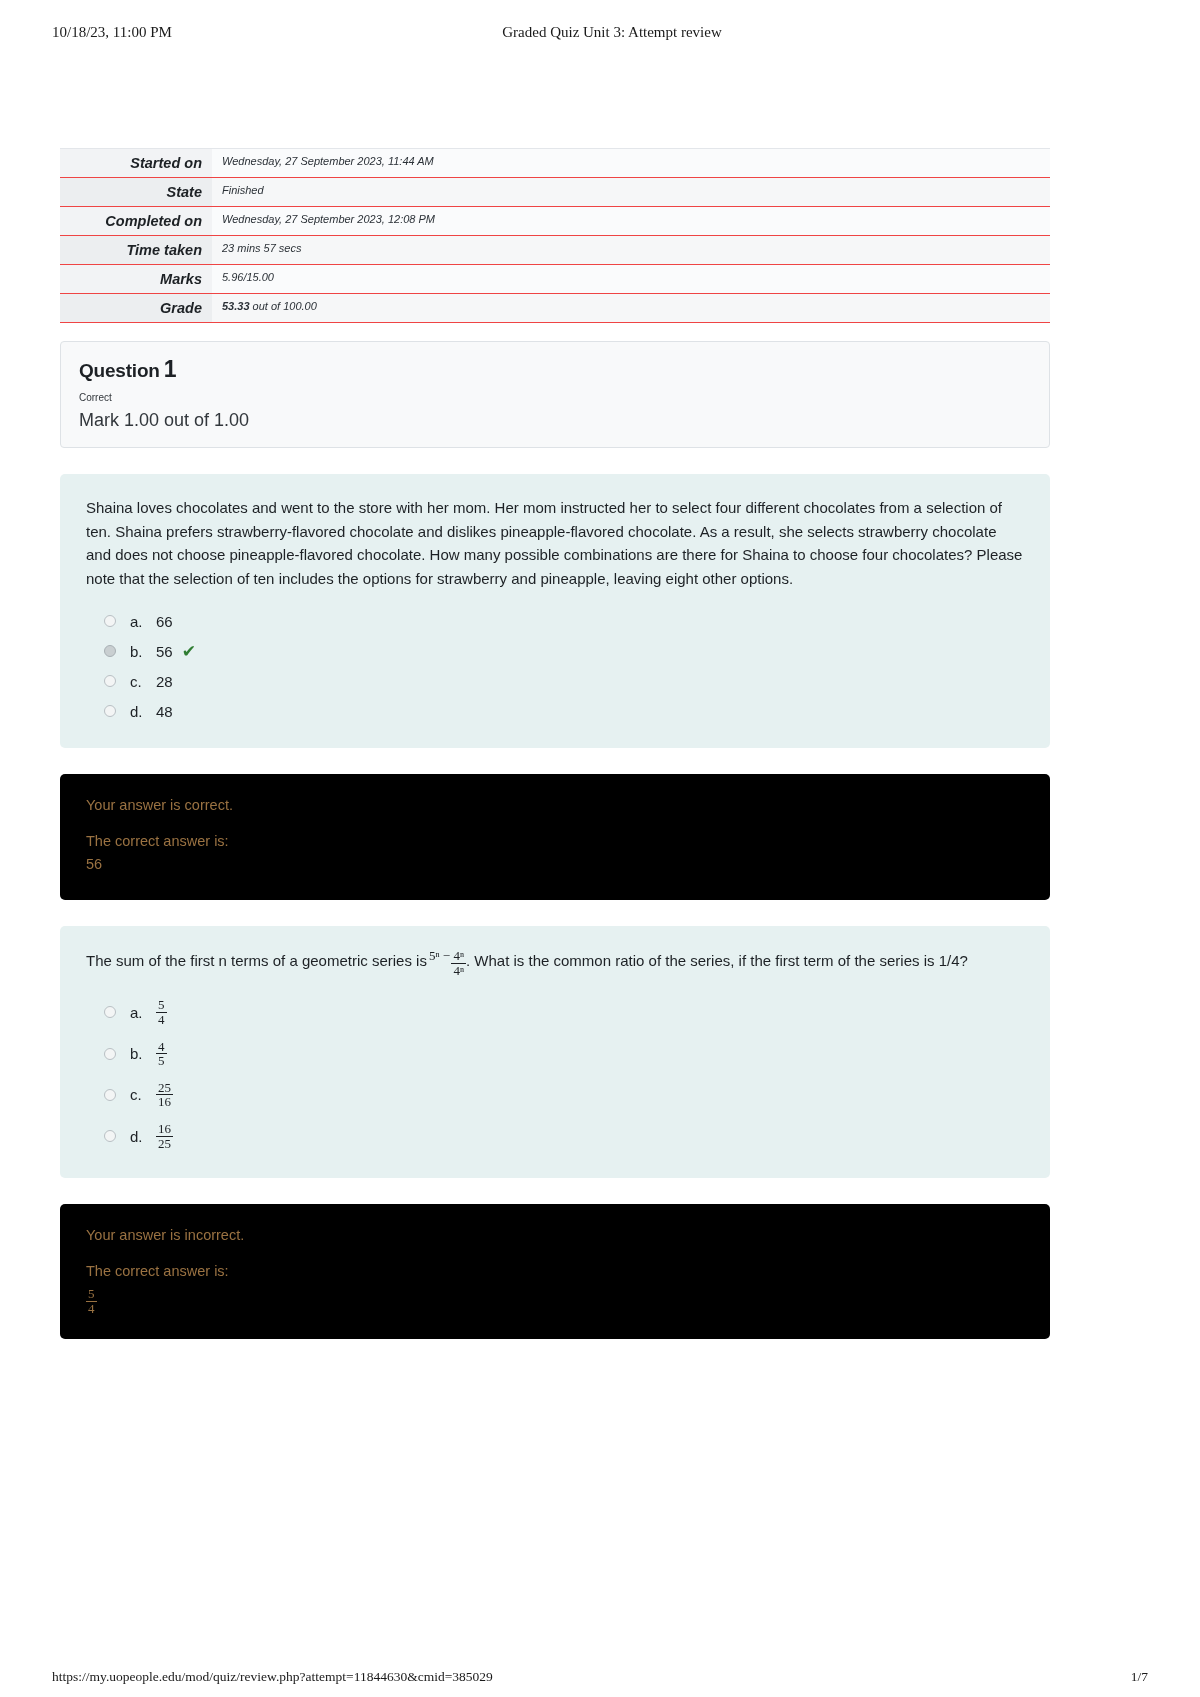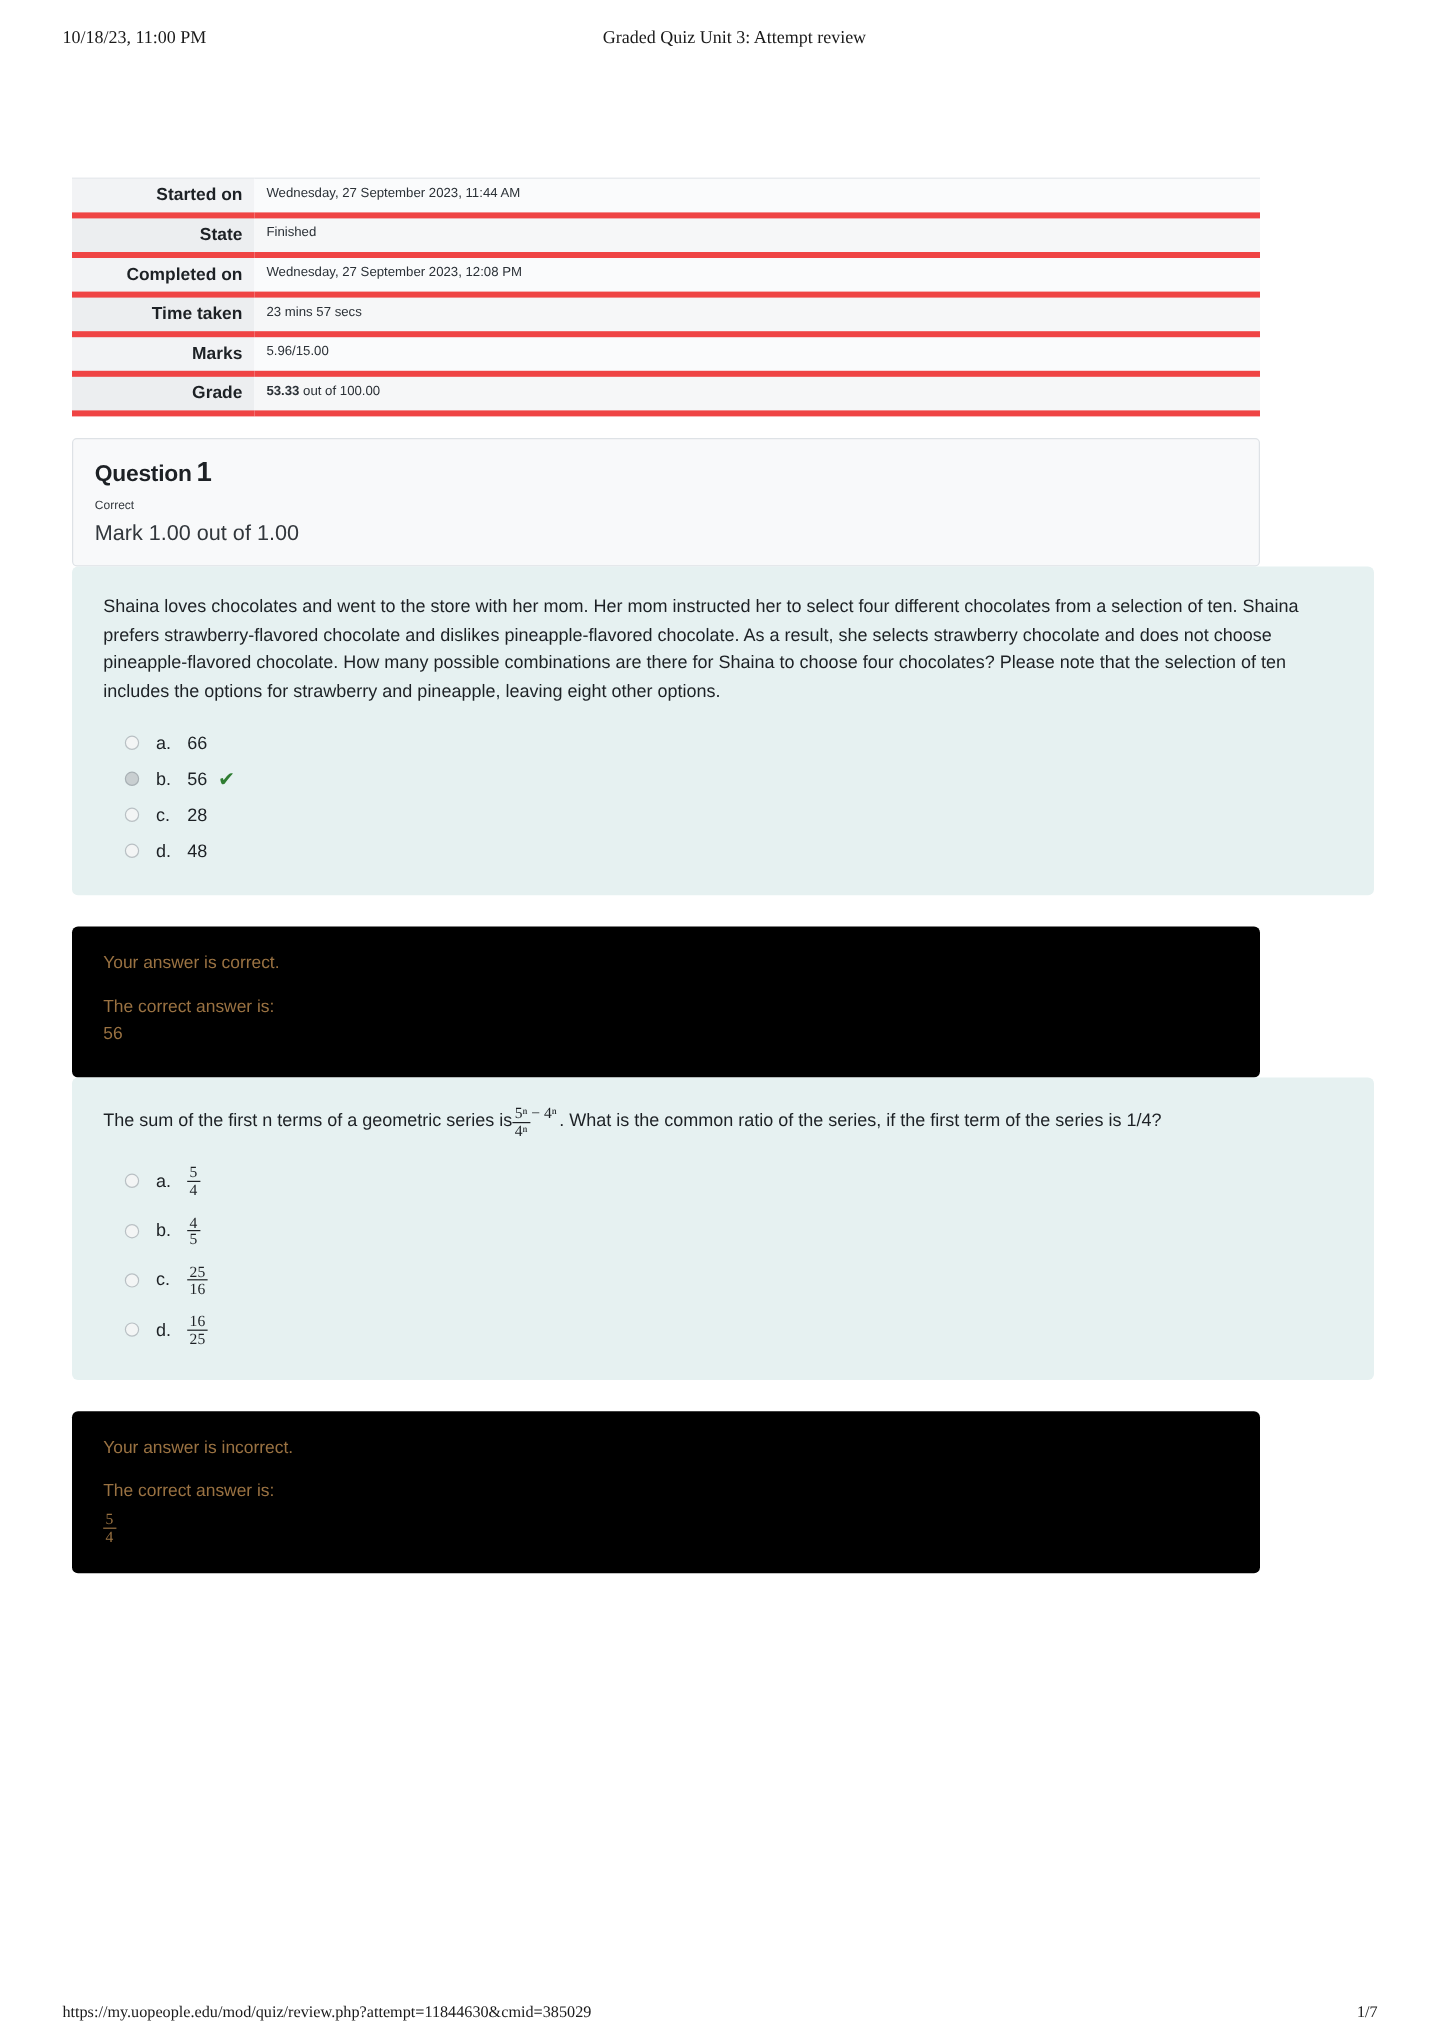--- a/index.html
+++ b/index.html
@@ -31,21 +31,21 @@
   .pf-url { position:absolute; left:52px; white-space:nowrap; }
   .pf-page { position:absolute; right:52px; white-space:nowrap; }
 
   
   .page {
     position:absolute; left:60px; top:148px; width:1080px;
   }
 
   
   table.summary { border-collapse:collapse; width:990px; font-size:14.5px; }
-  table.summary tr { border-bottom:5px solid #ef4444; }
+  table.summary tr { border-bottom:1px solid #ef4444;font-style:italic; }
   table.summary tr:first-child { border-top:1px solid #e3e6ea; }
   table.summary th {
     width:152px; text-align:right; font-weight:bold;
     padding:6px 10px 6px 0; color:#1d2125; vertical-align:top;
     background:#f2f3f5; font-size:14.5px;
   }
   table.summary td {
     padding:6px 0 4px 10px; color:#2b3137; vertical-align:top;
     background:#fafbfc; font-size:11px;
   }
@@ -62,24 +62,25 @@
     padding:14px 18px 16px 18px;
     width:990px;
   }
   .q-title { font-size:19px; font-weight:bold; letter-spacing:-0.2px; margin:0 0 9px 0; }
   .q-title .qnum { font-size:23px; font-weight:bold; margin-left:4px; }
   .q-state { font-size:10px; color:#32373c; margin:0 0 7px 0; }
   .q-mark  { font-size:18px; color:#32373c; margin:0; }
 
   
   .q-content {
+    margin-top:26px;
     background:#e6f1f1;
     border-radius:5px;
     padding:22px 26px 28px 26px;
-    width:1085px;
+    width:990px;
   }
   .q-text {
     font-size:15px; line-height:1.58; color:#1d2125; margin:0;
   }
   .answers { margin:22px 0 0 18px; }
   .ans-row {
     display:flex; align-items:center; gap:0;
     margin-bottom:13px; font-size:15px; color:#1d2125;
   }
   .ans-row:last-child { margin-bottom:0; }
@@ -94,21 +95,21 @@
   .tick { color:#2f7d32; font-size:17px; margin-left:9px; line-height:1; }
 
   
   .frac {
     display:inline-flex; flex-direction:column; align-items:center;
     font-family:"Liberation Serif", serif; font-size:13px; line-height:1.05;
     vertical-align:middle;
   }
   .frac .num { padding:0 2px; }
   .frac .den { padding:0 2px; border-top:1px solid #1d2125; }
-  .inline-frac { display:inline-flex; align-items:flex-start; transform:translateY(1px); }
+  .inline-frac { display:inline-flex; align-items:flex-end; transform:translateY(1px); }
 
   
   .feedback {
     margin-top:26px;
     background:#000000;
     border-radius:5px;
     padding:21px 26px 24px 26px;
     width:990px;
     color:#9a7242;
     font-size:14.5px;

